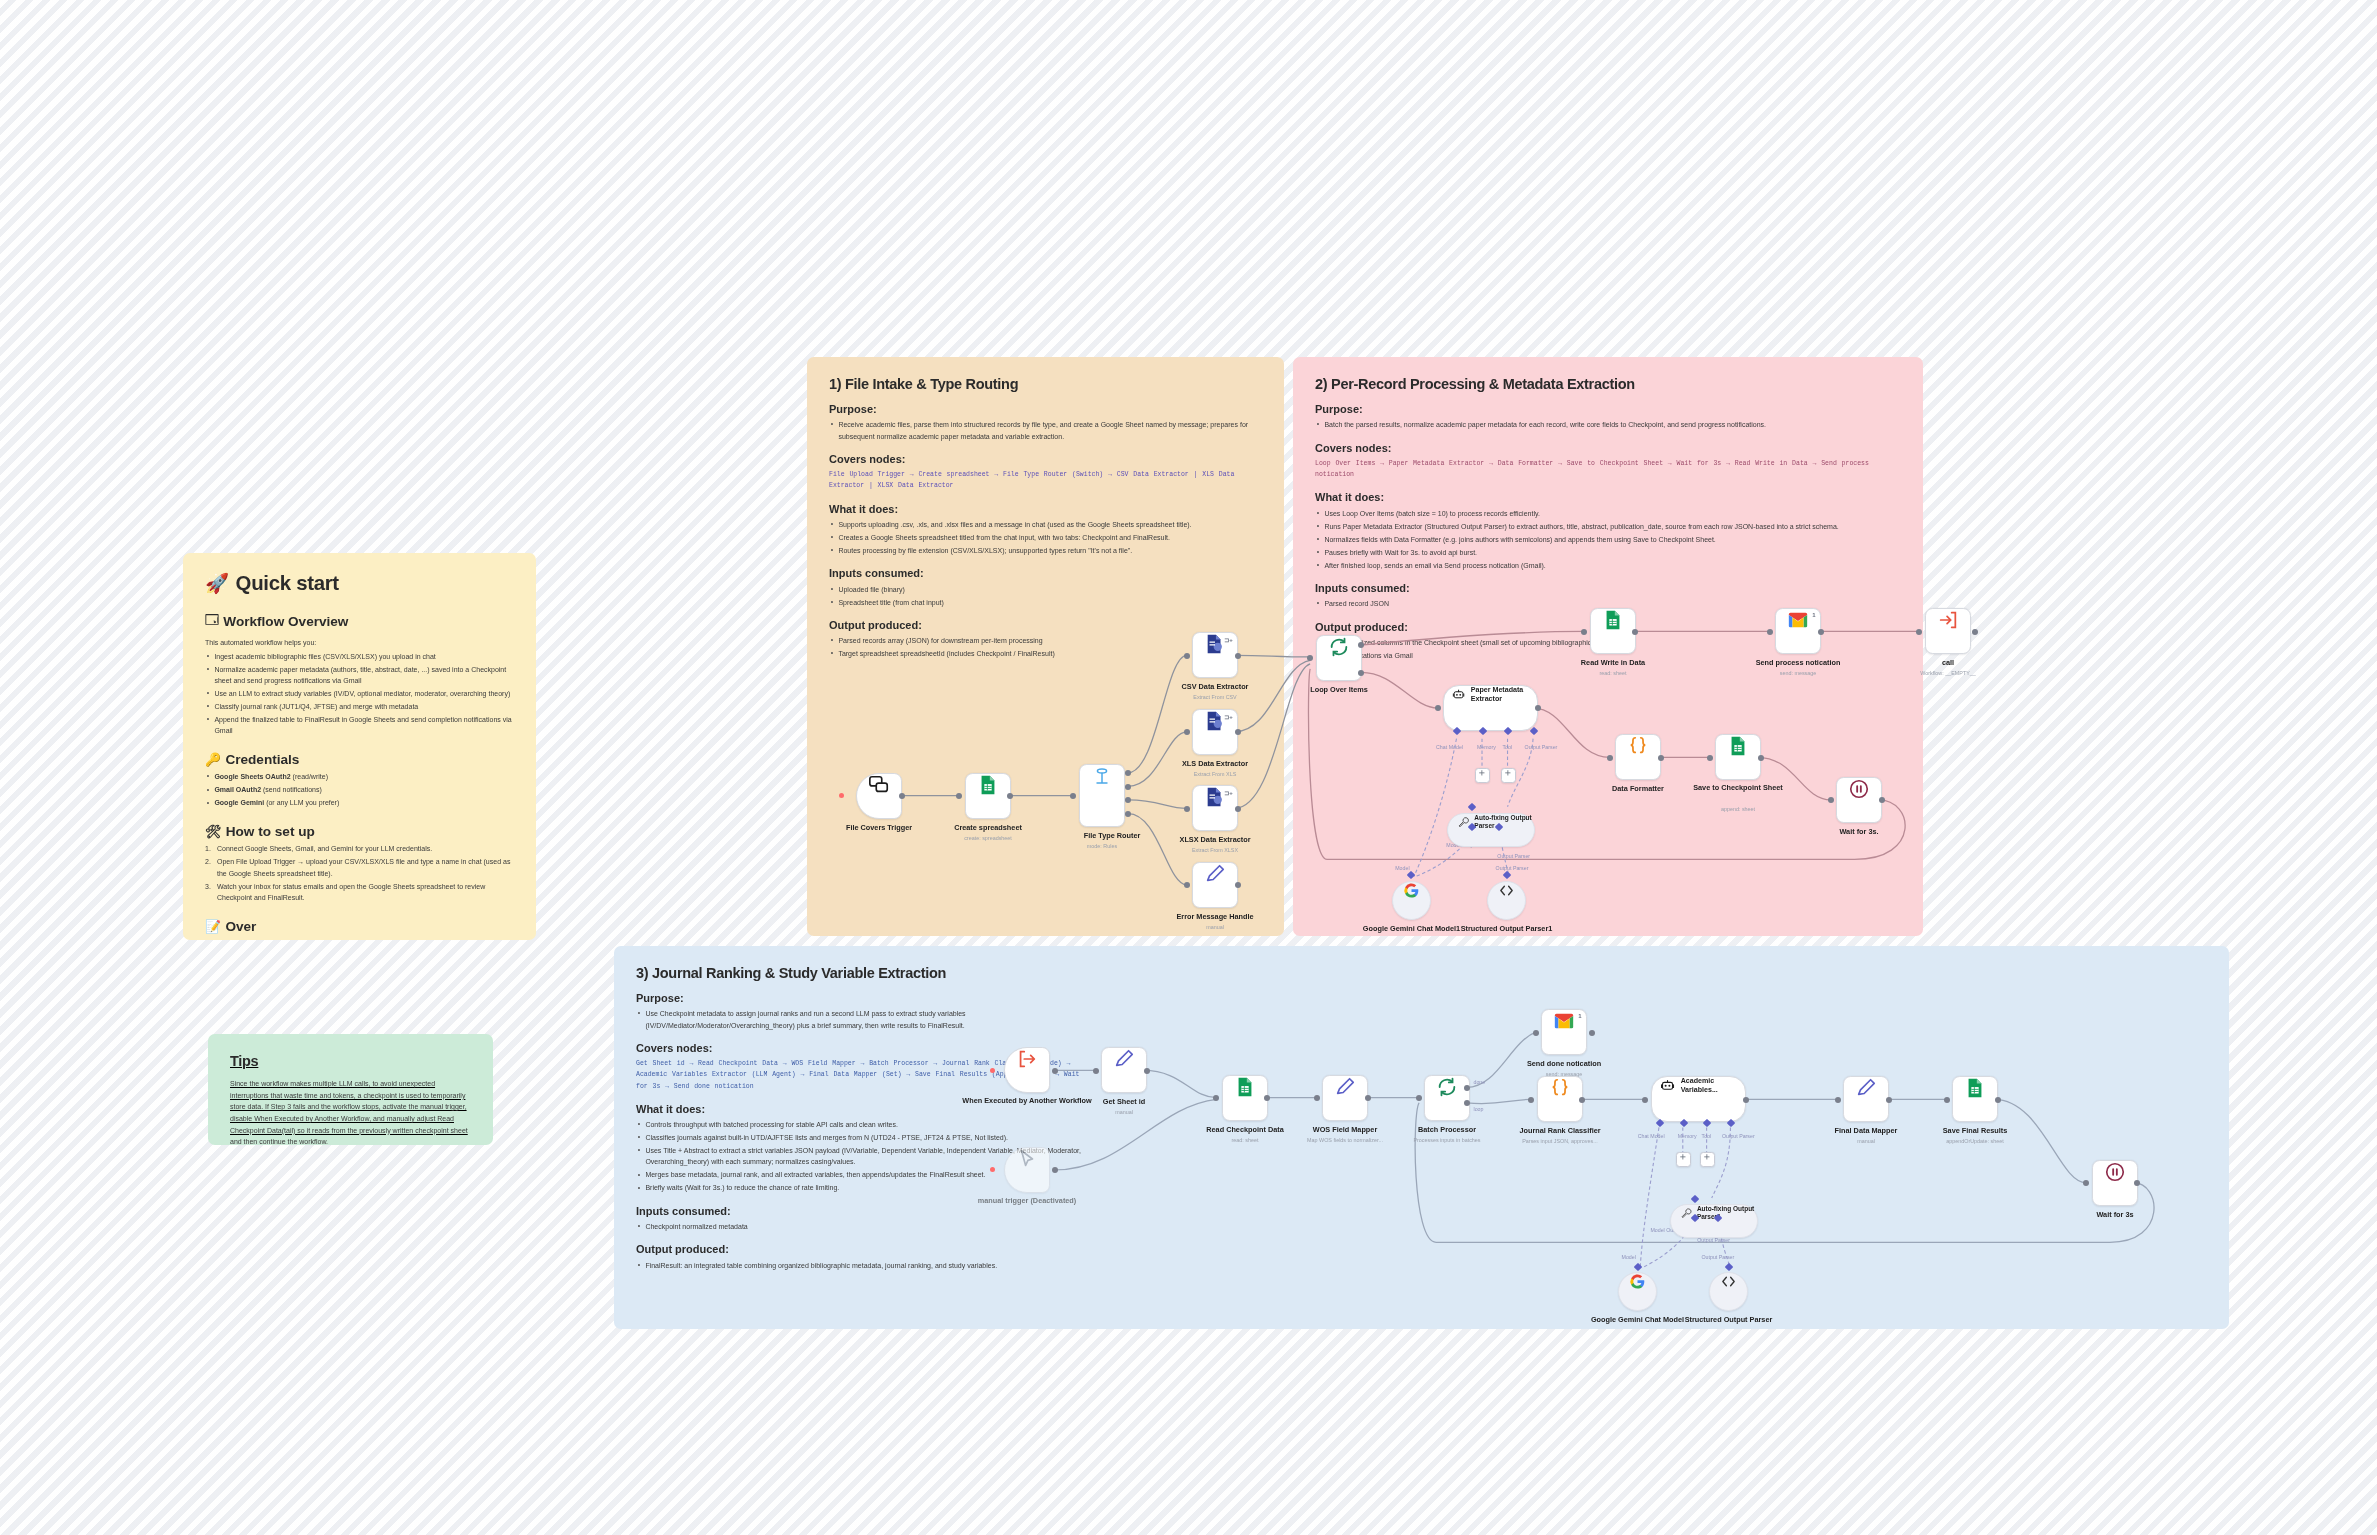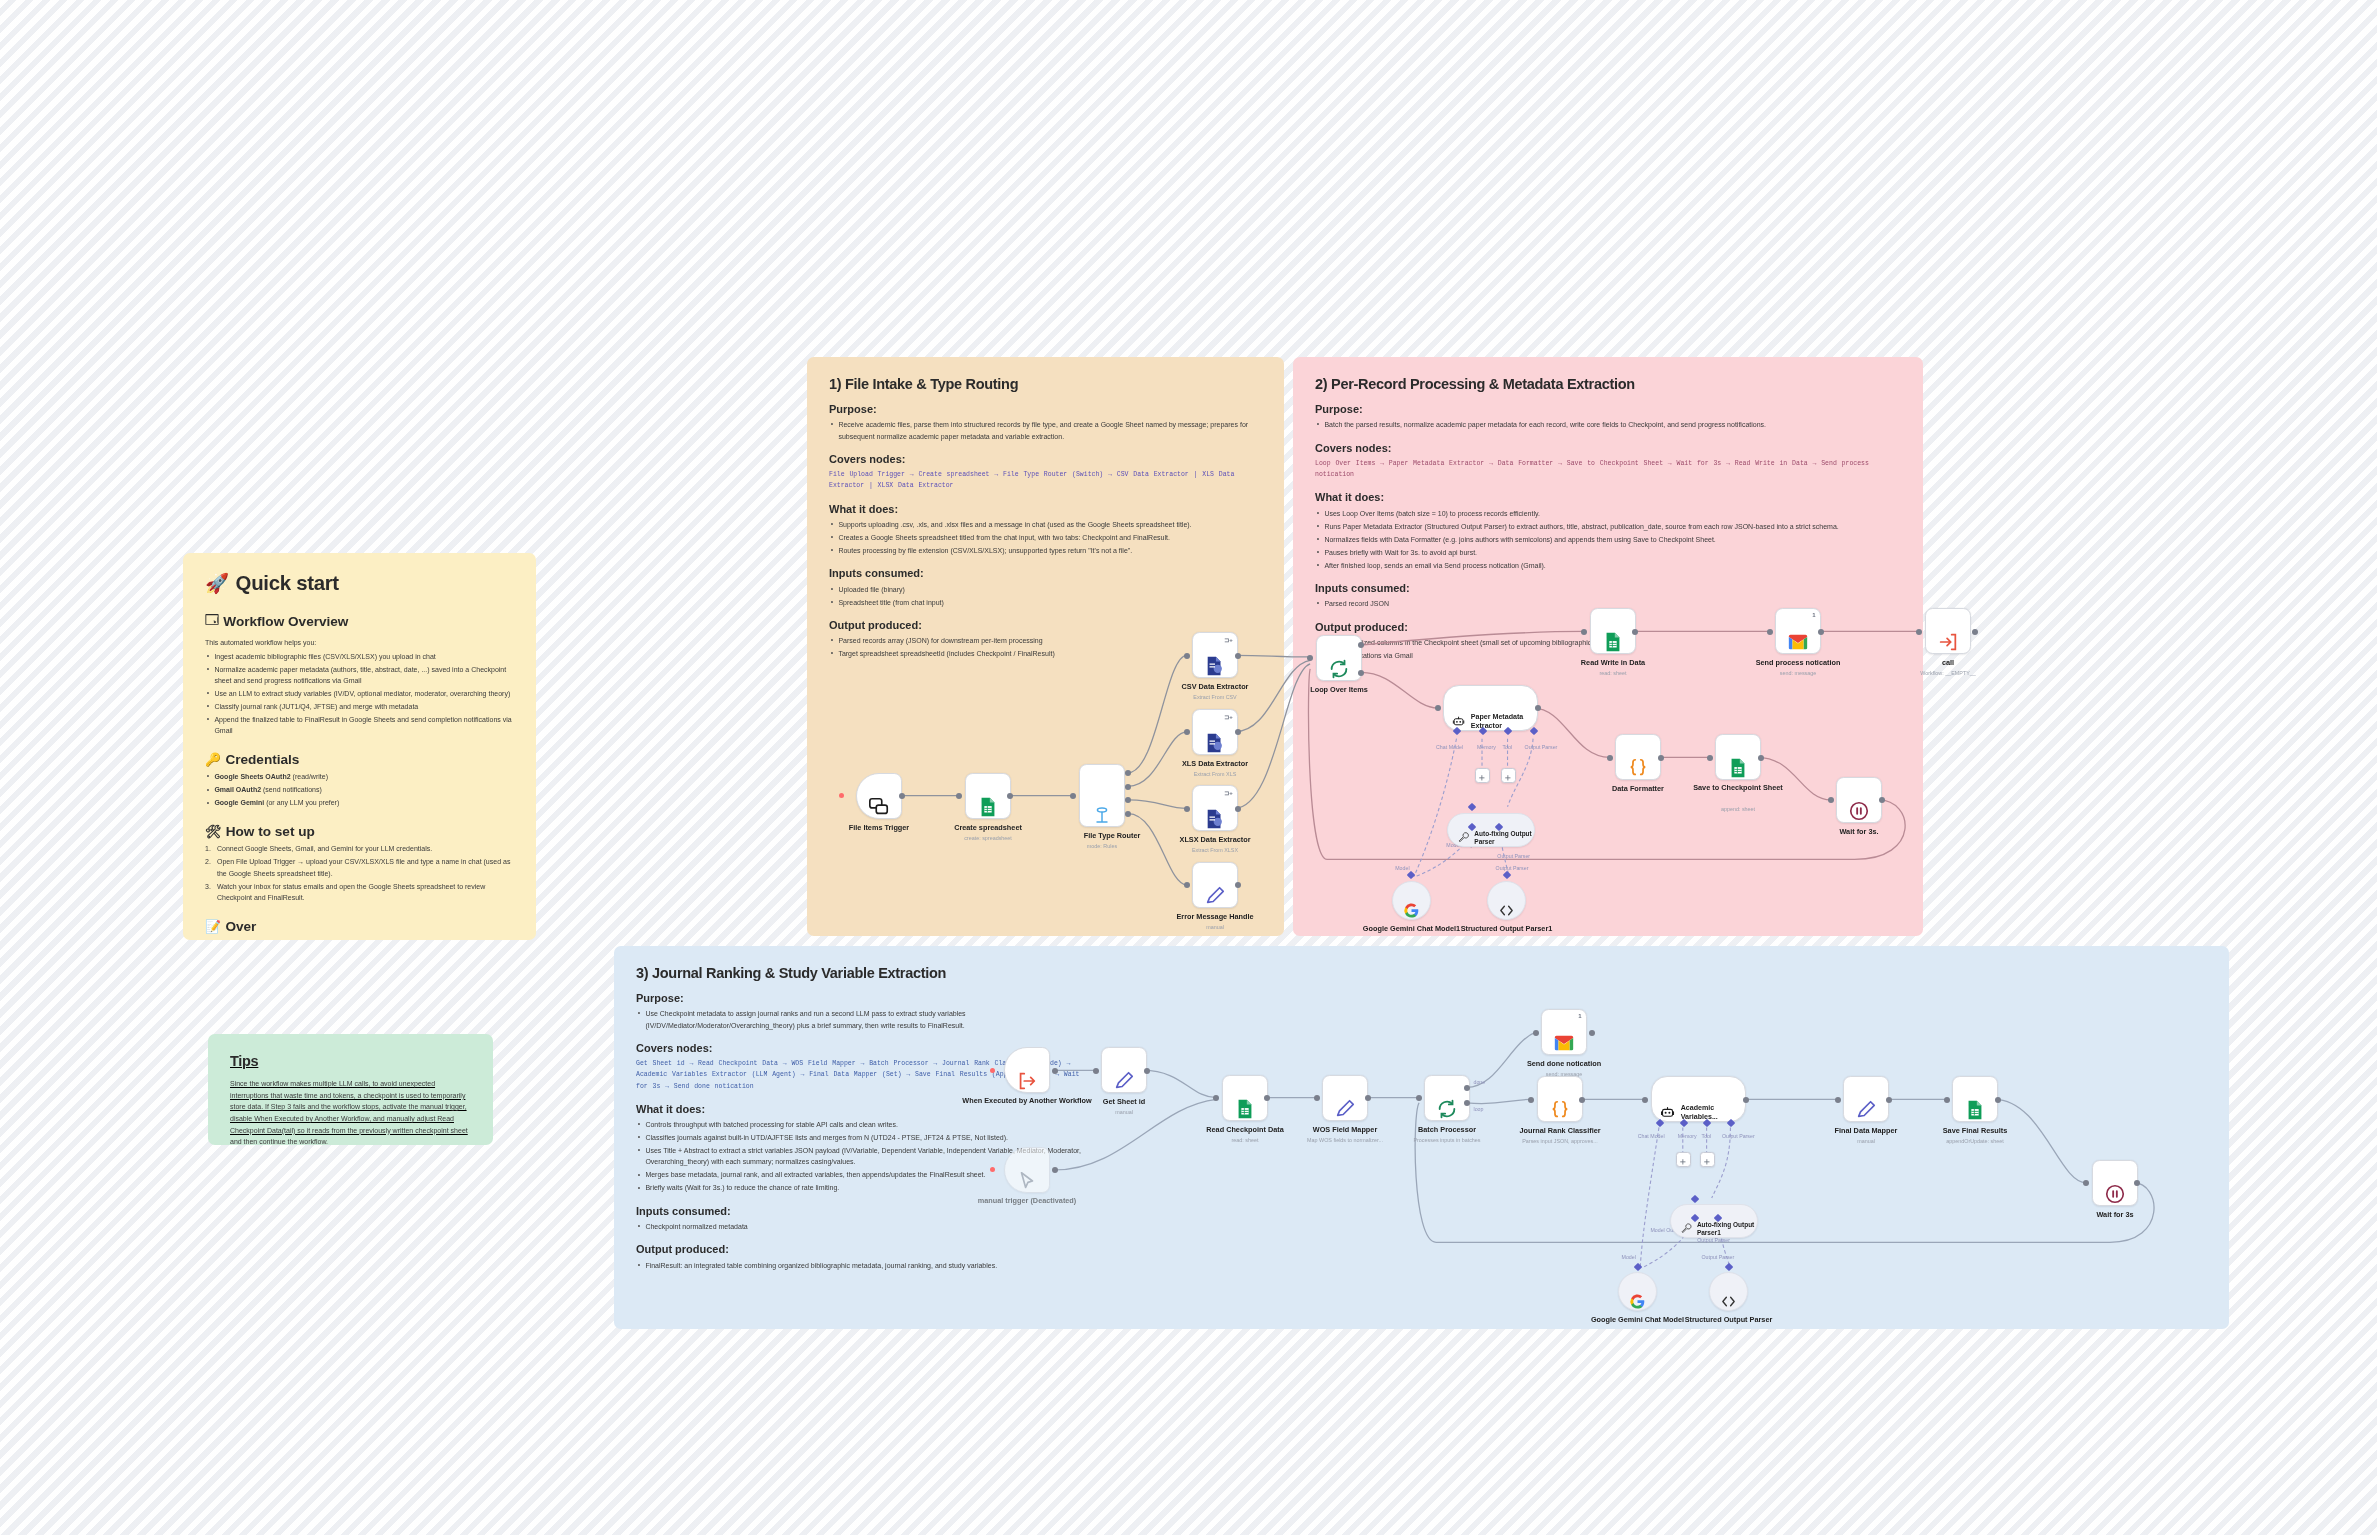--- a/index.html
+++ b/index.html
@@ -73,21 +73,21 @@
   .em { font-weight:700; }
   .emoji { font-size:0.95em; }
 
   
   .node {
     position:absolute;
     width:46px; height:46px;
     background:#fff;
     border:0.9px solid #d7dae0;
     border-radius:7.7px;
-    display:flex; align-items:flex-end; justify-content:center;
+    display:flex; align-items:flex-start; justify-content:center;
     box-shadow:0 0.9px 1.7px rgba(20,25,40,.09);
     z-index:6;
   }
   .node.trigger { border-top-left-radius:23px; border-bottom-left-radius:23px; }
   .node.tall { height:63px; }
   .node.wide {
     width:95px; height:46px; justify-content:flex-start;
     padding-left:7.7px; gap:6px;border-radius:16px;
   }
   .node.circ {
@@ -367,21 +367,21 @@
       </ul>
     </div>
   </div>
 
   <div class="port red" style="left:839px; top:793px;"></div>
   <div class="node trigger" style="left:856px; top:773px;">
     <svg class="ic" viewBox="0 0 24 24">
       <rect x="2" y="3" width="13" height="10" rx="2.5" fill="none" stroke="#1d1d1d" stroke-width="1.8"></rect>
       <rect x="9" y="10" width="12" height="9" rx="2.5" fill="#fff" stroke="#1d1d1d" stroke-width="1.8"></rect>
     </svg>
-    <div class="nlabel">File Items Trigger</div>
+    <div class="nlabel">File Covers Trigger</div>
   </div>
   <div class="port" style="left:899px; top:793px;"></div>
 
   <div class="port" style="left:956px; top:793px;"></div>
   <div class="node" style="left:965px; top:773px;">
     <svg class="ic" viewBox="0 0 24 24">
       <path d="M5 2h9l5 5v15H5z" fill="#0F9D58"></path>
       <path d="M14 2l5 5h-5z" fill="#87CEAC"></path>
       <rect x="8" y="11" width="8" height="7" fill="#fff"></rect>
       <path d="M8 13.5h8M8 15.8h8M11.3 11v7" stroke="#0F9D58" stroke-width="0.9"></path>

